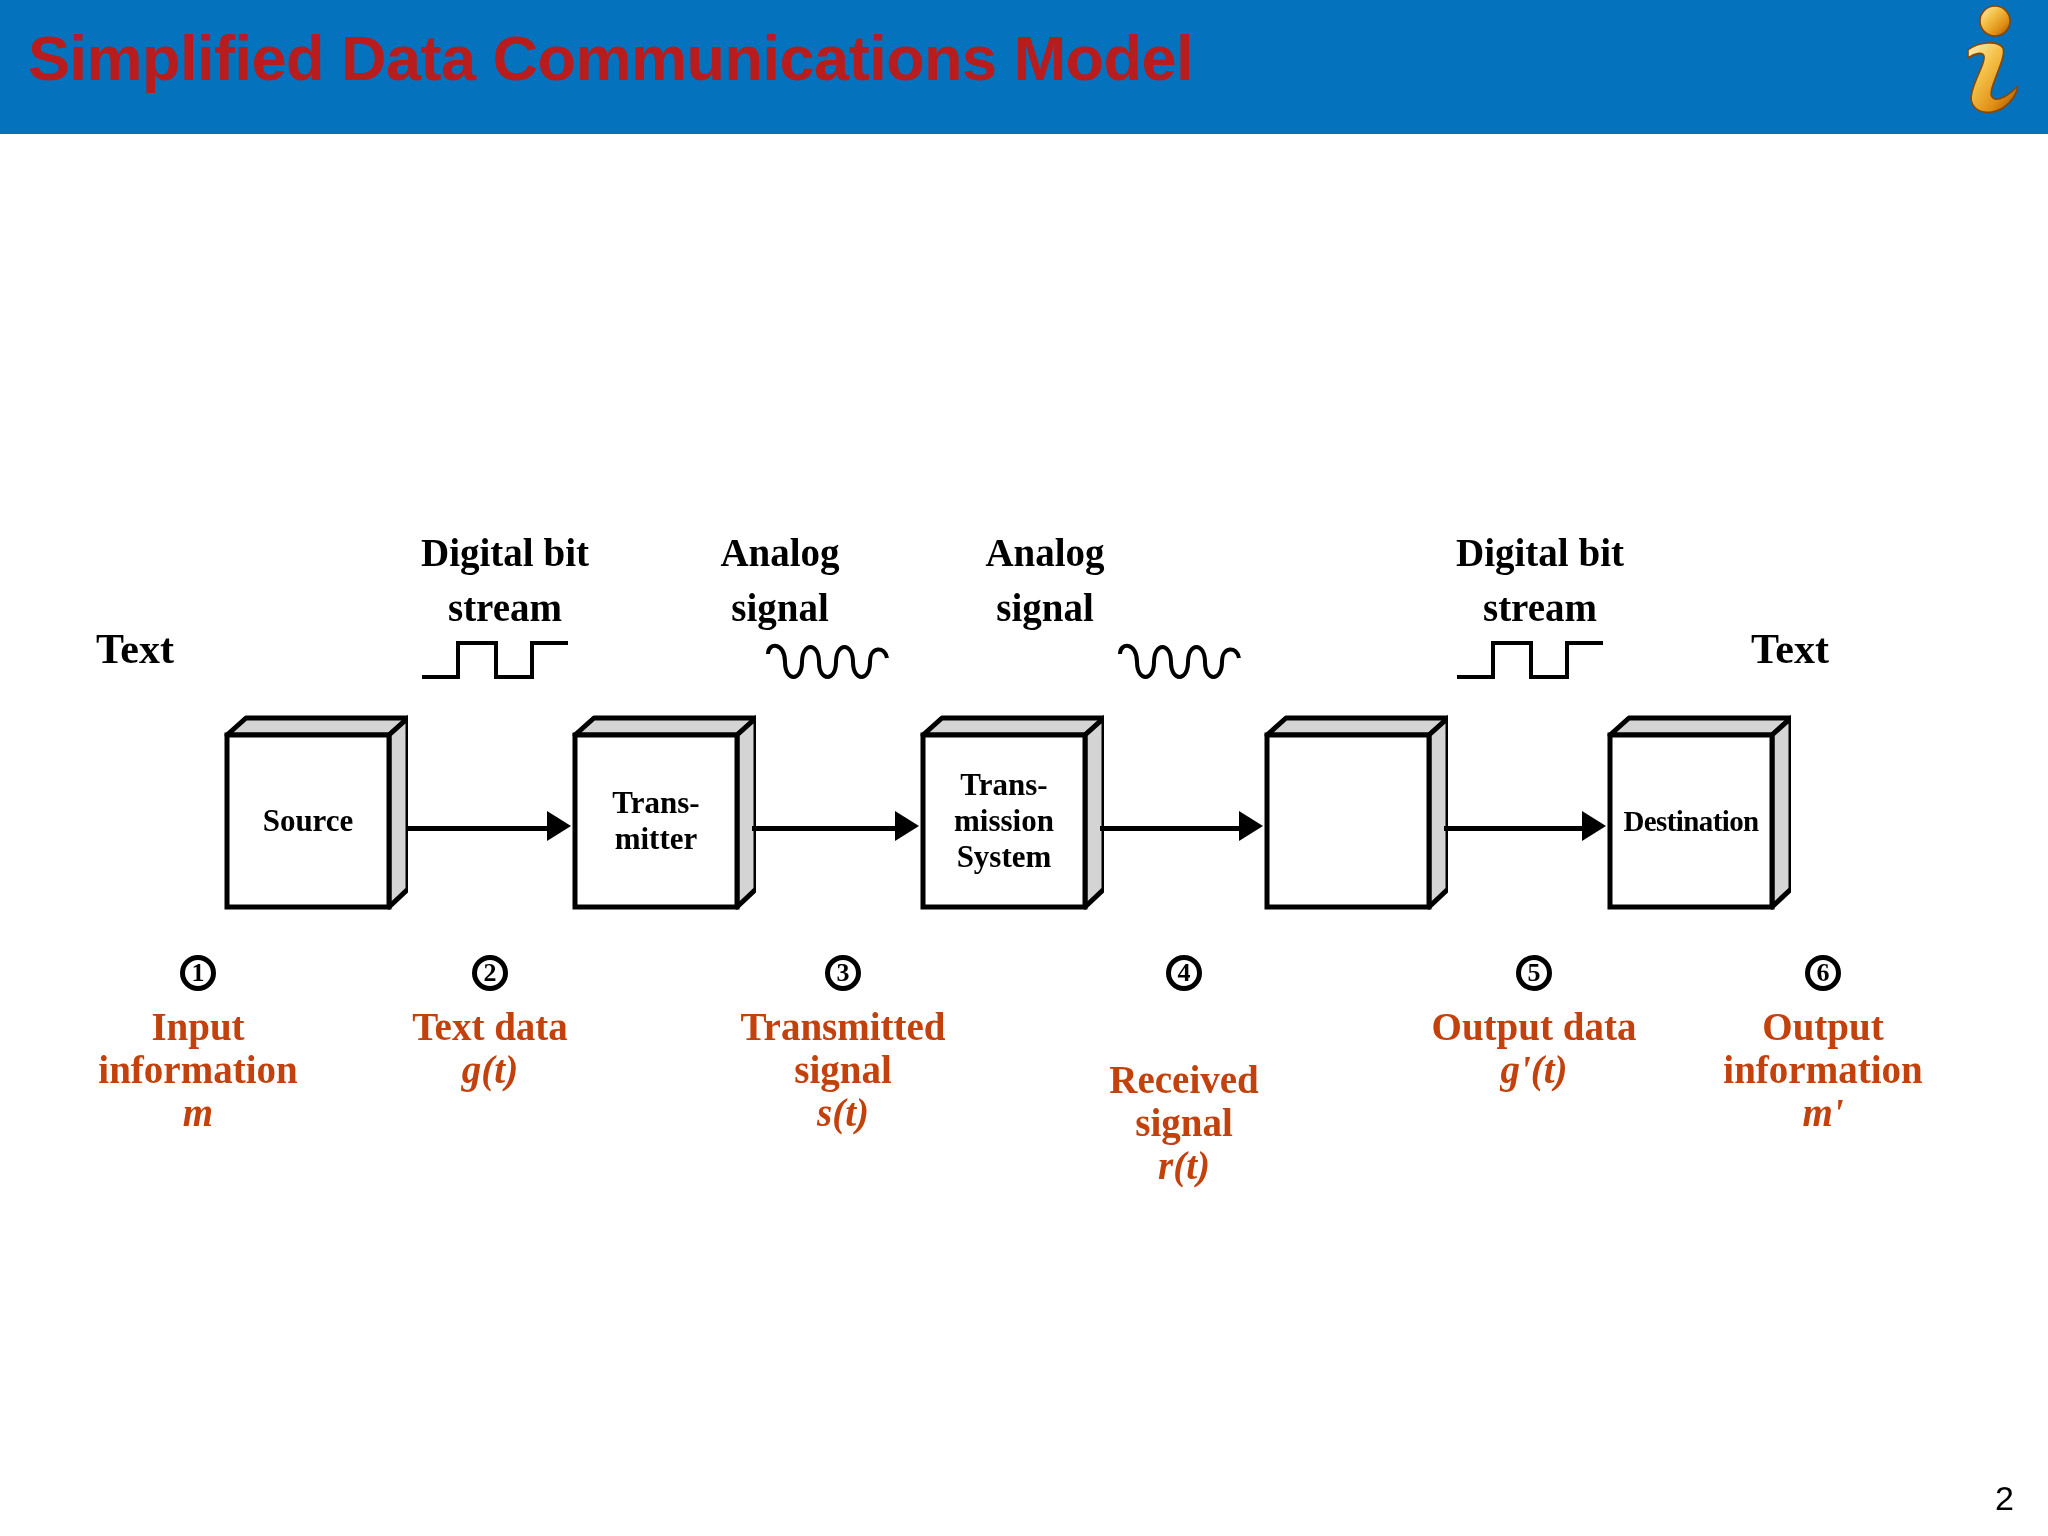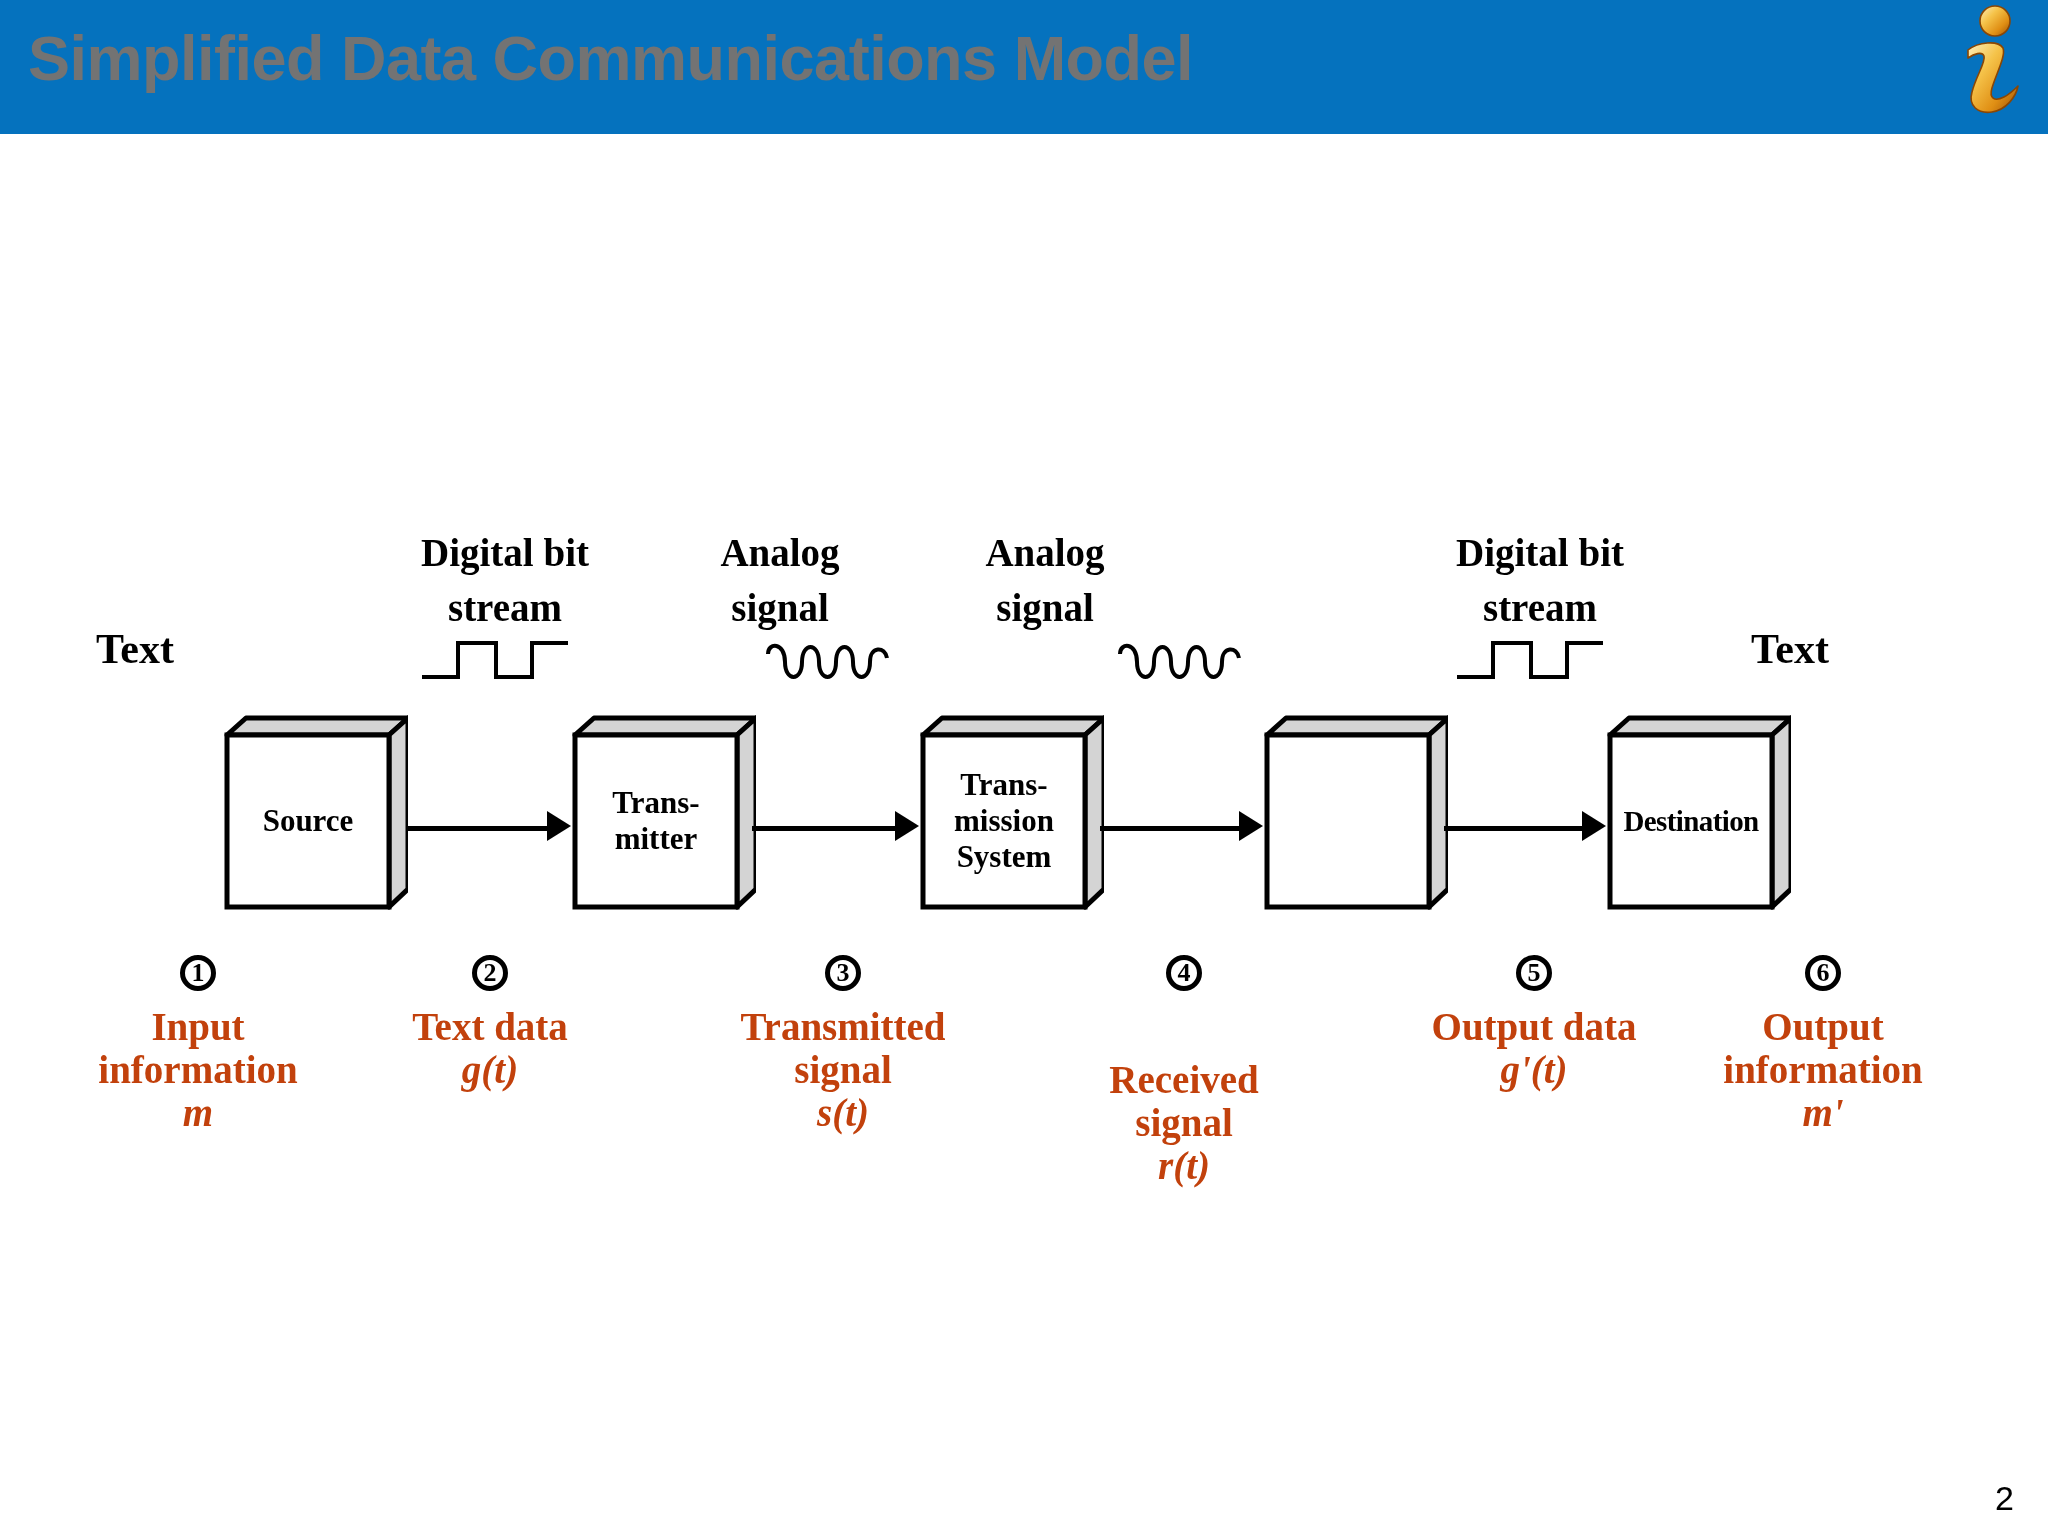--- a/index.html
+++ b/index.html
@@ -24,21 +24,21 @@
     background: #0572be;
   }
   #slide-title {
     position: absolute;
     left: 28px;
     top: 22px;
     font-family: "Liberation Sans", sans-serif;
     font-weight: bold;
     font-size: 63px;
     line-height: 72px;
-    color: #737373;
+    color: #b91c1c;
     letter-spacing: -0.5px;
     white-space: nowrap;
   }
   #header-logo {
     position: absolute;
     right: 22px;
     top: 2px;
     width: 78px;
     height: 116px;
   }

